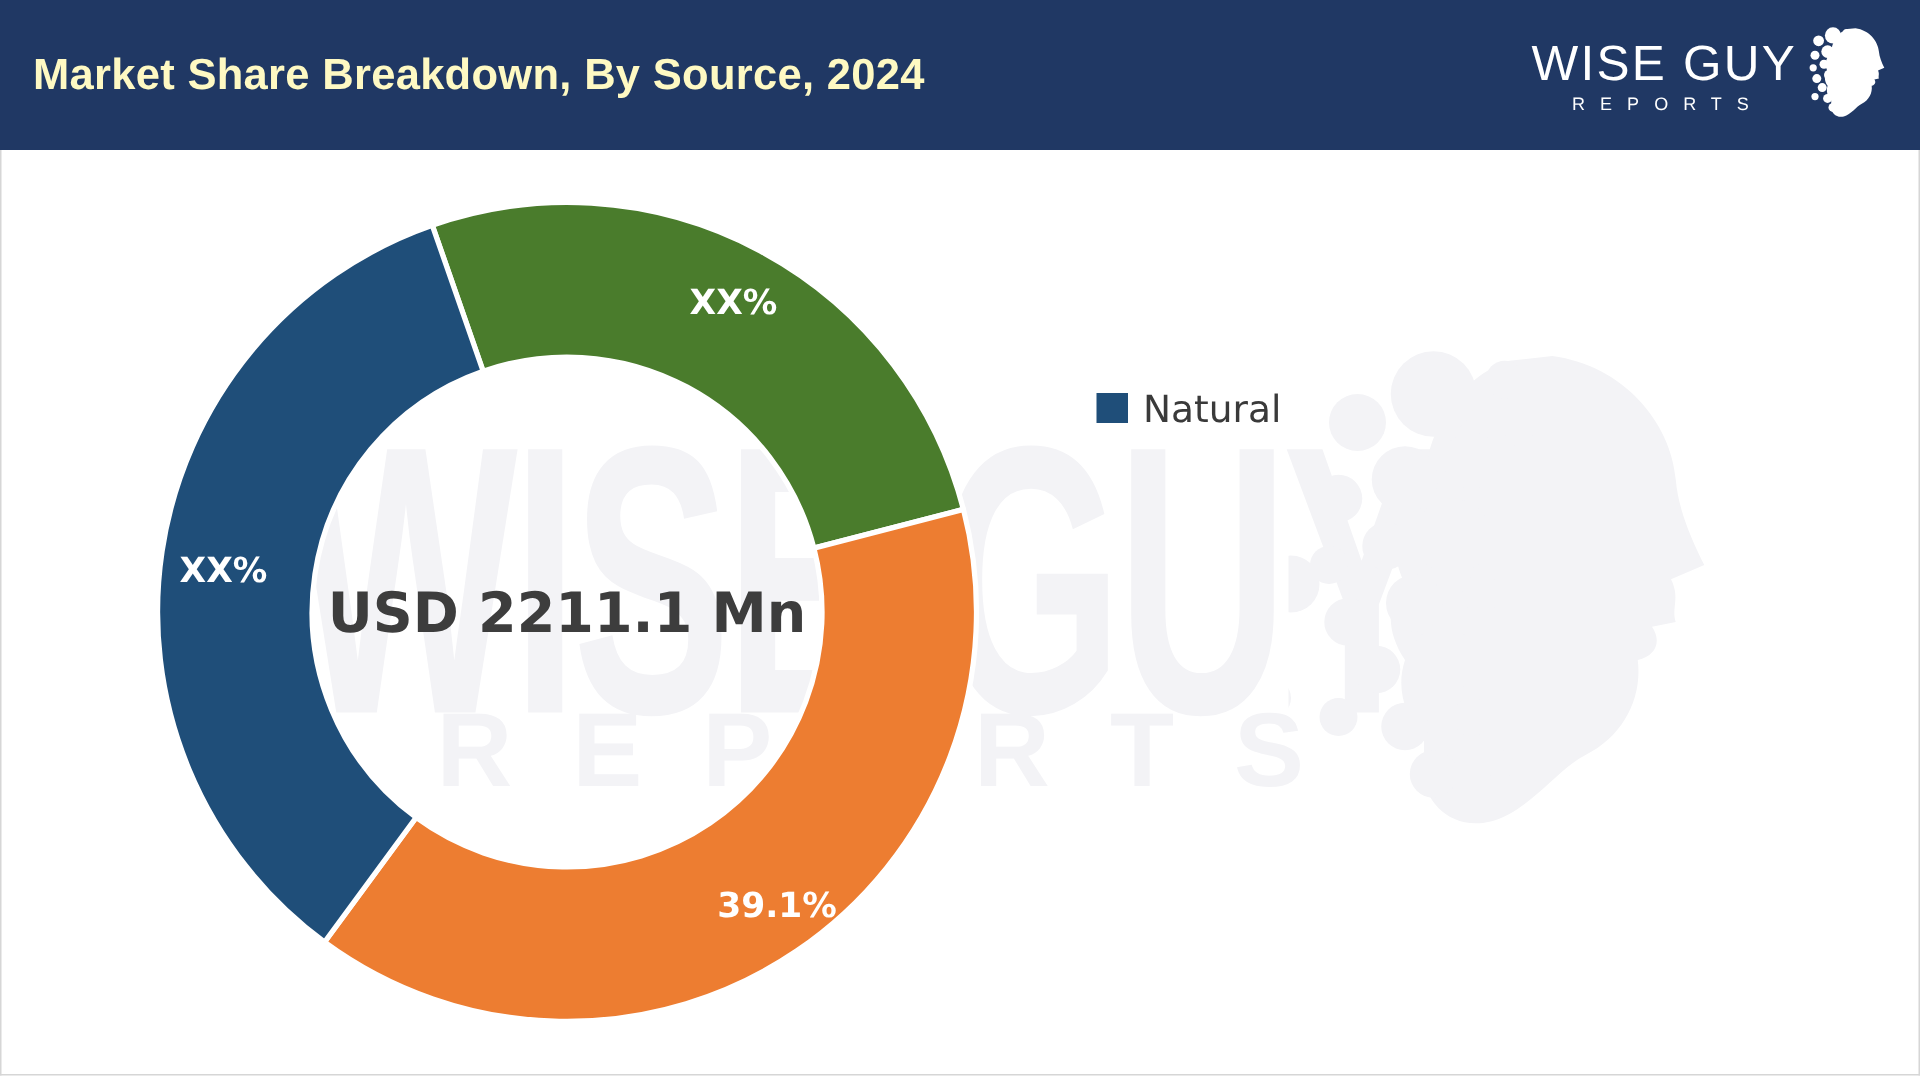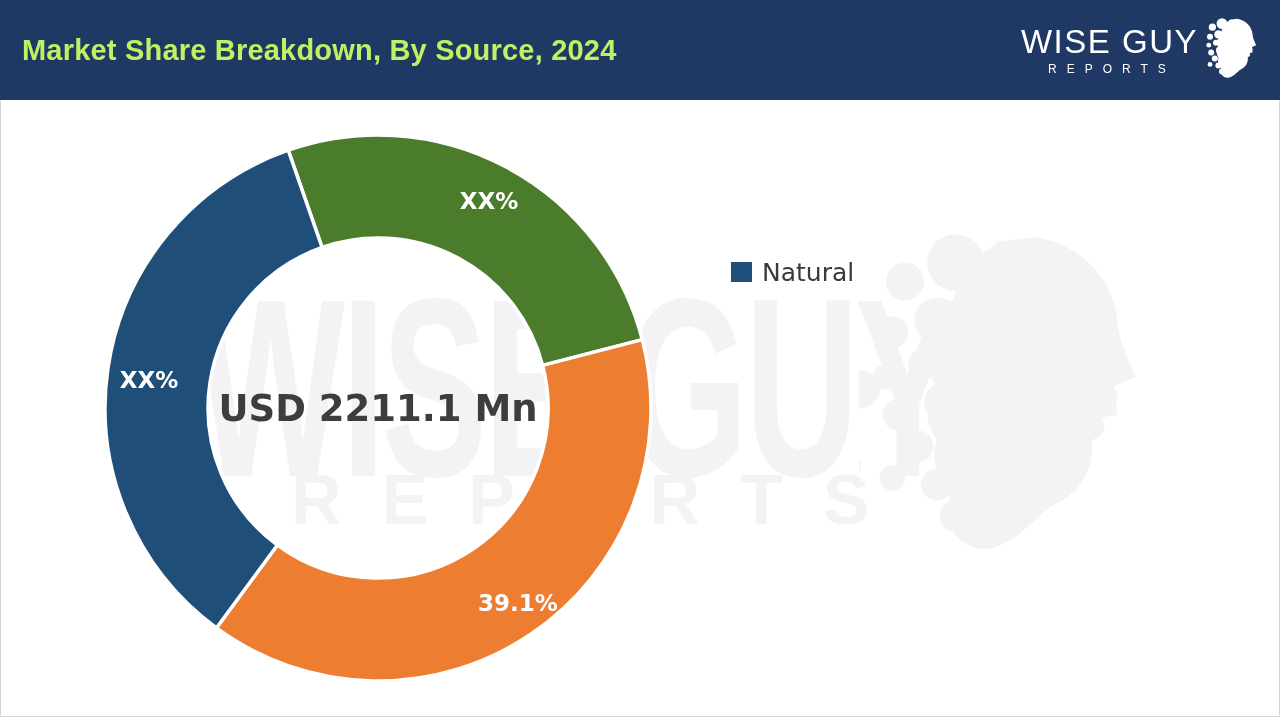--- a/index.html
+++ b/index.html
@@ -3,21 +3,21 @@
 <meta charset="utf-8">
 <style>
   * { margin:0; padding:0; box-sizing:border-box; }
   html,body { width:1280px; height:720px; background:#ffffff; overflow:hidden;
               font-family:"Liberation Sans", sans-serif; }
   .page { position:relative; width:1280px; height:720px; background:#ffffff; }
 
   
   .header { position:absolute; left:0; top:0; width:1280px; height:100px;
             background:#203864; display:flex; align-items:center; }
-  .header-title { color:#bef264; font-size:29px; font-weight:bold; padding-left:22px;
+  .header-title { color:#fef9c3; font-size:29px; font-weight:bold; padding-left:22px;
                   letter-spacing:0.2px; }
   .logo { position:absolute; right:16px; top:0; height:100px; display:flex;
           align-items:center; gap:6px; }
   .logo-text { display:flex; flex-direction:column; align-items:center; color:#fff; }
   .logo-line1 { font-size:33px; font-weight:500; letter-spacing:1.5px; line-height:34px; }
   .logo-line2 { font-size:12px; font-weight:400; letter-spacing:10px; margin-top:3px;
                 text-indent:5px; }
   .logo-head { width:60px; height:74px; }
 
   

